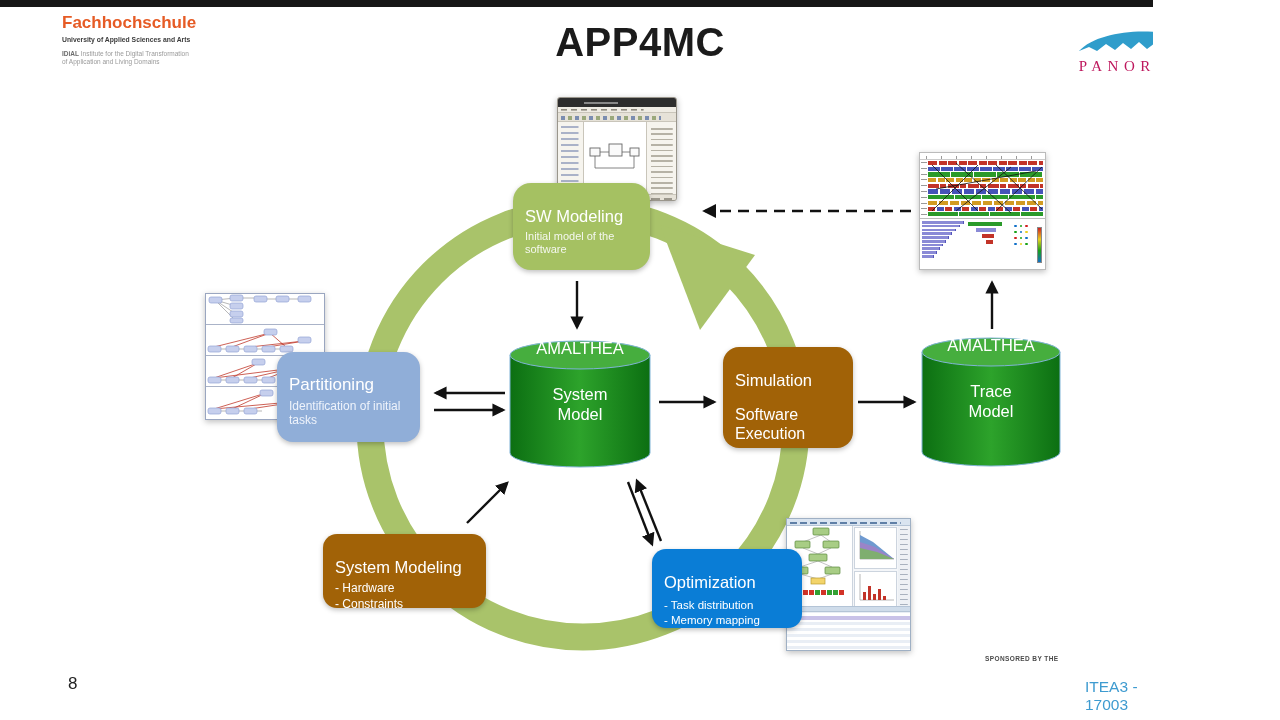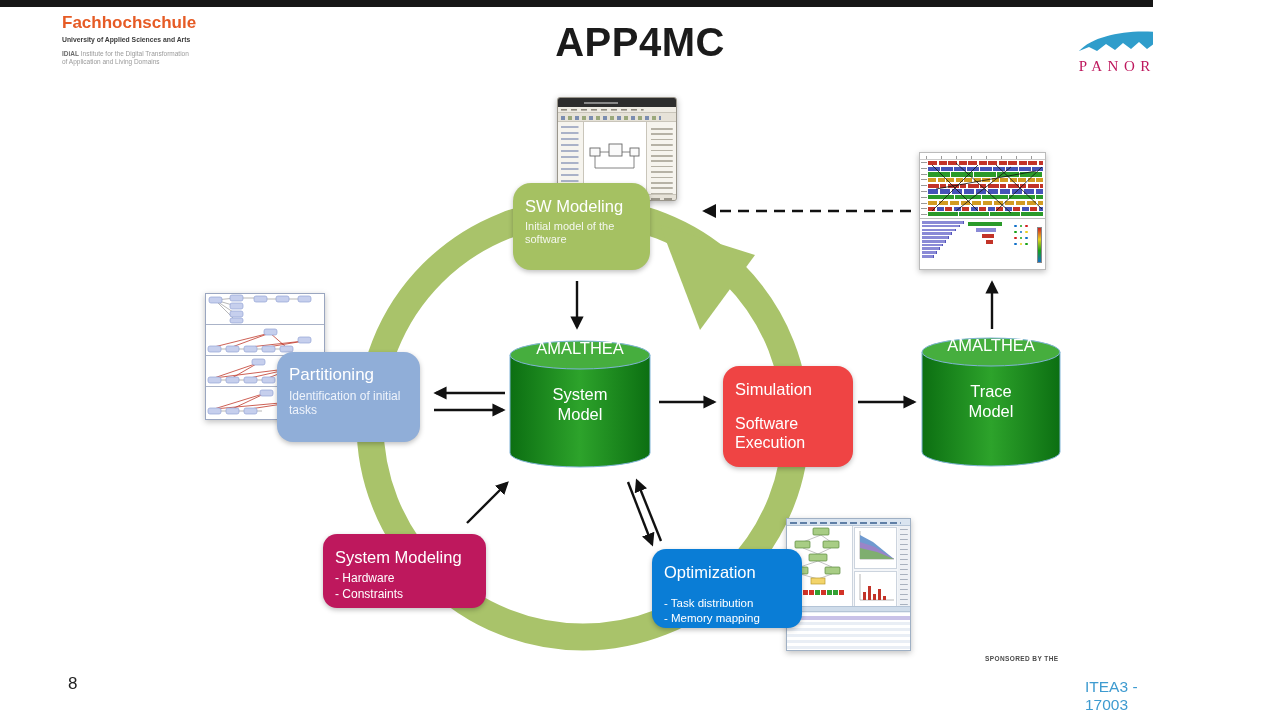--- a/index.html
+++ b/index.html
@@ -16,33 +16,33 @@
   .fh-inst{color:#9a9a9a;font-size:6.5px;margin-top:7px;line-height:8px;}
   .fh-inst b{color:#6b6b6b;}
   #page-title{left:0;top:20px;width:1280px;text-align:center;font-size:40px;font-weight:700;color:#1b1b1b;letter-spacing:.5px;}
   #panorama{left:1073px;top:22px;width:140px;text-align:center;}
   #panorama .pan-label{font-size:15px;letter-spacing:5.5px;color:#be185d;margin-top:0px;font-family:Liberation Serif, serif;}
 
   
   svg.layer{position:absolute;left:0;top:0;pointer-events:none;}
 
   
-  .node{position:absolute;border-radius:16px;color:#fff;padding:13px 12px;box-shadow:0 2px 5px rgba(0,0,0,.25);z-index:30;}
+  .node{position:absolute;border-radius:16px;color:#fff;padding:23px 12px;box-shadow:0 2px 5px rgba(0,0,0,.25);z-index:30;}
   .node .t{font-size:16.5px;line-height:20px;}
   .node .d{font-size:11px;line-height:13px;margin-top:4px;color:#f4f7ee;}
   #box-sw{left:513px;top:183px;width:137px;height:87px;background:#a5c162;border-radius:18px;}
   #box-part{left:277px;top:352px;width:143px;height:90px;background:#90aed8;}
   #box-part .t{font-size:17px;}
   #box-part .d{font-size:12px;line-height:14px;color:#eef3fb;}
-  #box-sim{left:723px;top:366px;width:130px;height:101px;background:#ef4444;}
+  #box-sim{left:723px;top:347px;width:130px;height:101px;background:#a16207;}
   #box-sim .d{font-size:16px;line-height:19px;margin-top:15px;color:#fff;}
-  #box-sysmod{left:323px;top:534px;width:163px;height:74px;background:#be185d;border-radius:14px;}
+  #box-sysmod{left:323px;top:534px;width:163px;height:74px;background:#a16207;border-radius:14px;}
   #box-sysmod .d{font-size:12px;line-height:16px;margin-top:3px;color:#fff;}
   #box-opt{left:652px;top:549px;width:150px;height:79px;background:#0a7dd6;border-radius:14px;}
-  #box-opt .d{font-size:11.5px;line-height:15px;margin-top:14px;color:#fff;}
+  #box-opt .d{font-size:11.5px;line-height:15px;margin-top:6px;color:#fff;}
 
   
   .cyl{position:absolute;z-index:30;}
   .cyl .cyl-text{position:absolute;left:0;top:0;width:100%;height:100%;display:flex;flex-direction:column;align-items:center;color:#fff;font-size:16.5px;}
   .cyl .l1{}
   .cyl .l2{margin-top:26px;line-height:20px;}
   .cyl .l3{line-height:20px;}
   #cyl-system{left:509px;top:339px;width:142px;height:132px;}
   #cyl-trace{left:921px;top:336px;width:140px;height:134px;}
 

